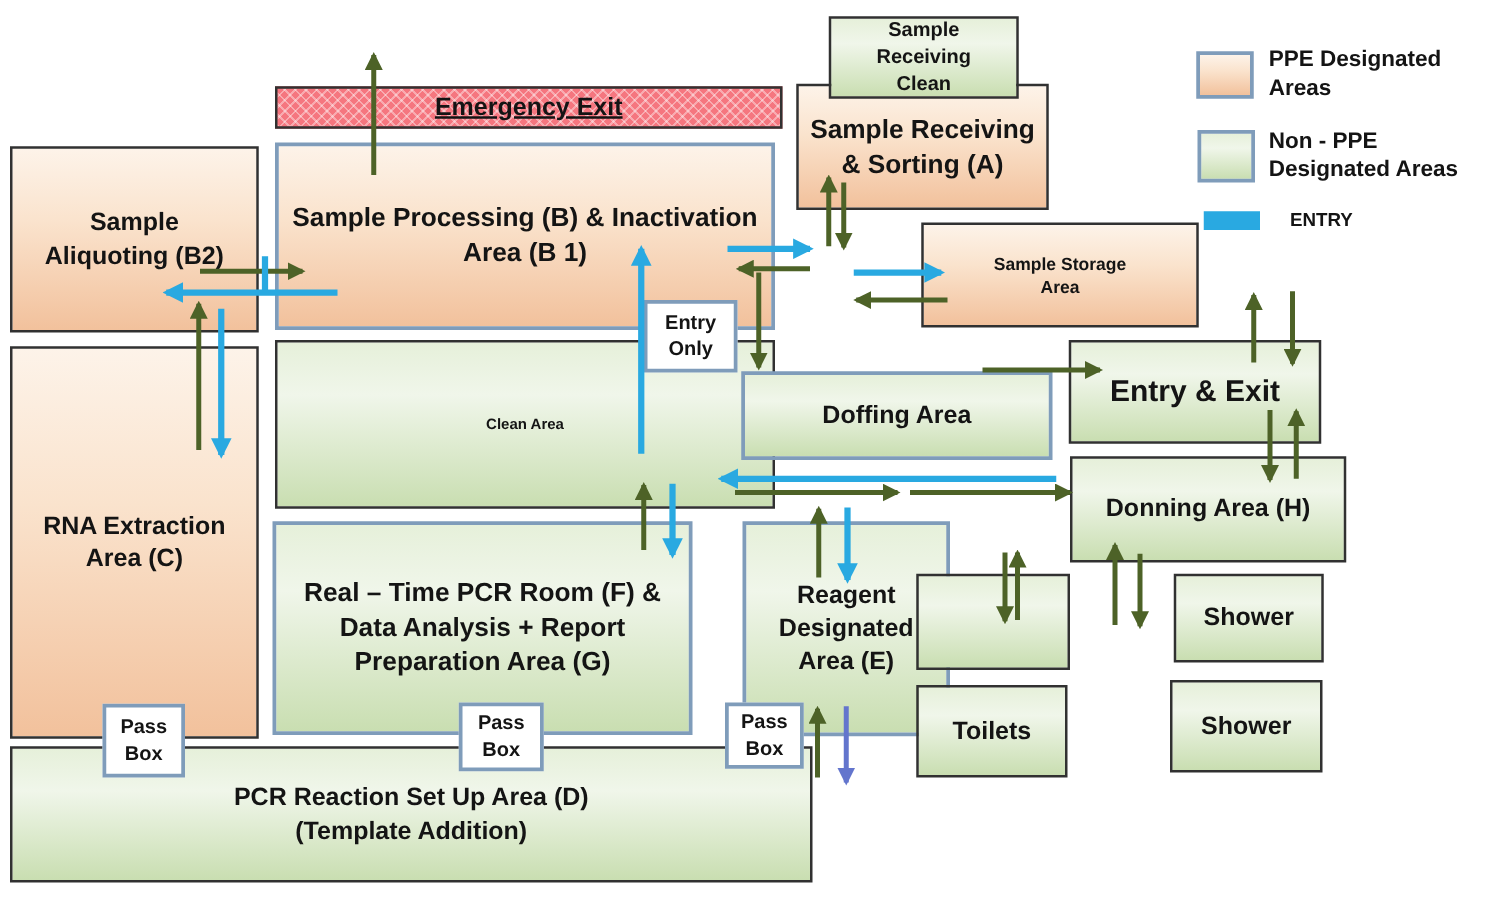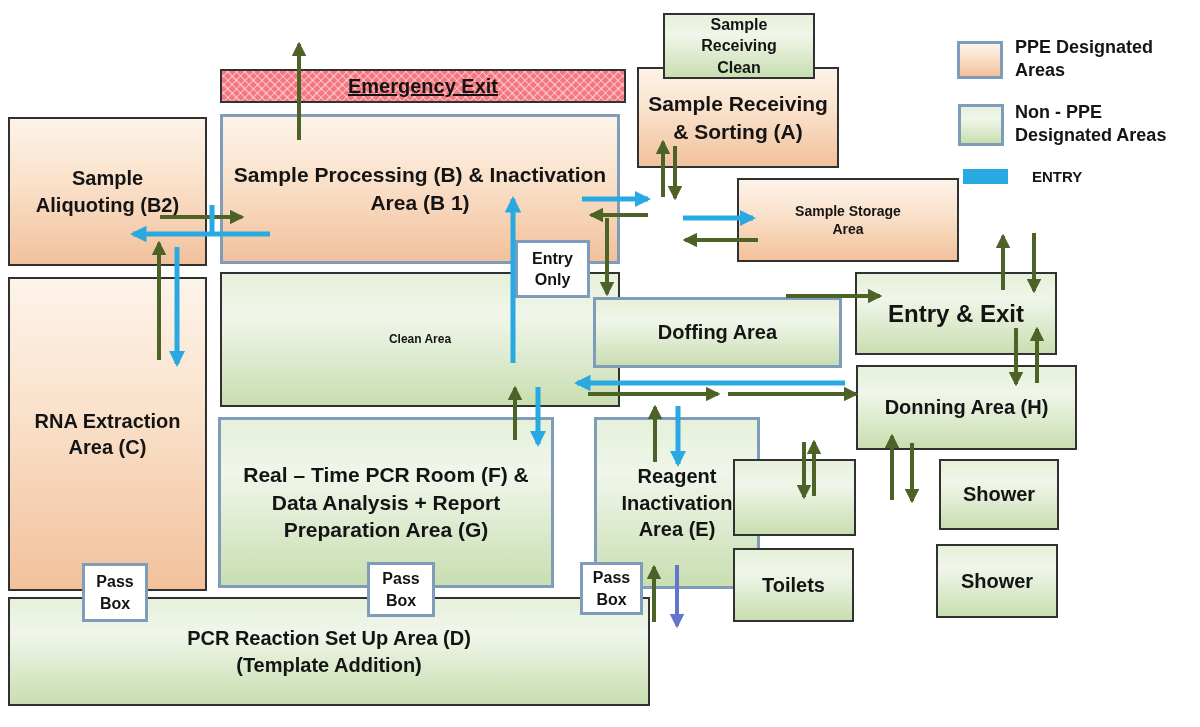--- a/index.html
+++ b/index.html
@@ -76,21 +76,21 @@
       <div class="box fill-green border-dark" style="left: 856px; top: 365px; width: 221px; height: 85px; font-size: 20px; align-items: center;">
         <div class="line">Donning Area (H)</div>
       </div>
       <div class="box fill-green border-slate" style="left: 218px; top: 417px; width: 336px; height: 171px; font-size: 21px;">
         <div class="line">Real – Time PCR Room (F) &amp;</div>
         <div class="line">Data Analysis + Report</div>
         <div class="line">Preparation Area (G)</div>
       </div>
       <div class="box fill-green border-slate" style="left: 574px; top: 417px; width: 166px; height: 172px; font-size: 20px; margin-left: 20px;">
         <div class="line">Reagent</div>
-        <div class="line">Inactivation</div>
+        <div class="line">Designated</div>
         <div class="line">Area (E)</div>
       </div>
       <div class="box fill-green border-dark" style="left: 733px; top: 459px; width: 123px; height: 77px; font-size: 20px;"></div>
       <div class="box fill-green border-dark" style="left: 733px; top: 548px; width: 121px; height: 74px; font-size: 20px;">
         <div class="line">Toilets</div>
       </div>
       <div class="box fill-green border-dark" style="left: 939px; top: 459px; width: 120px; height: 71px; font-size: 20px;">
         <div class="line">Shower</div>
       </div>
       <div class="box fill-green border-dark" style="left: 936px; top: 544px; width: 122px; height: 74px; font-size: 20px;">

